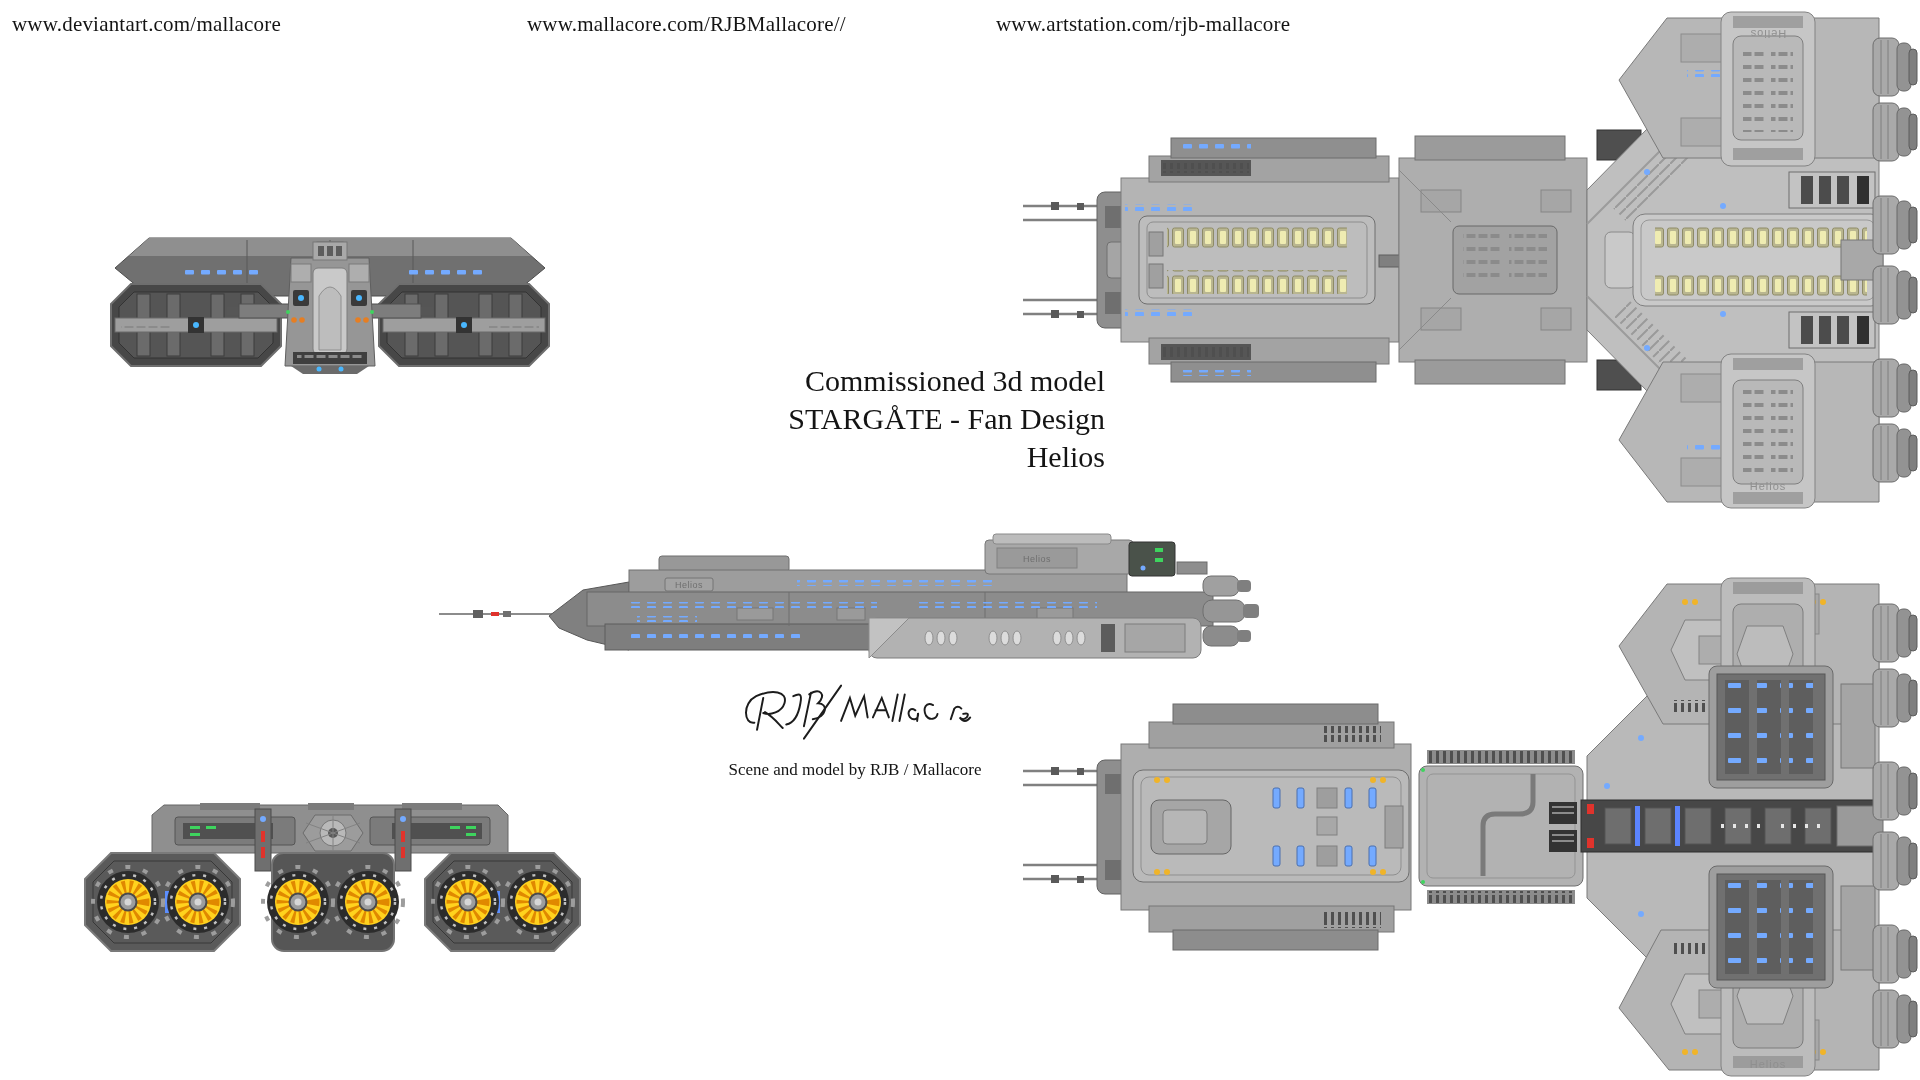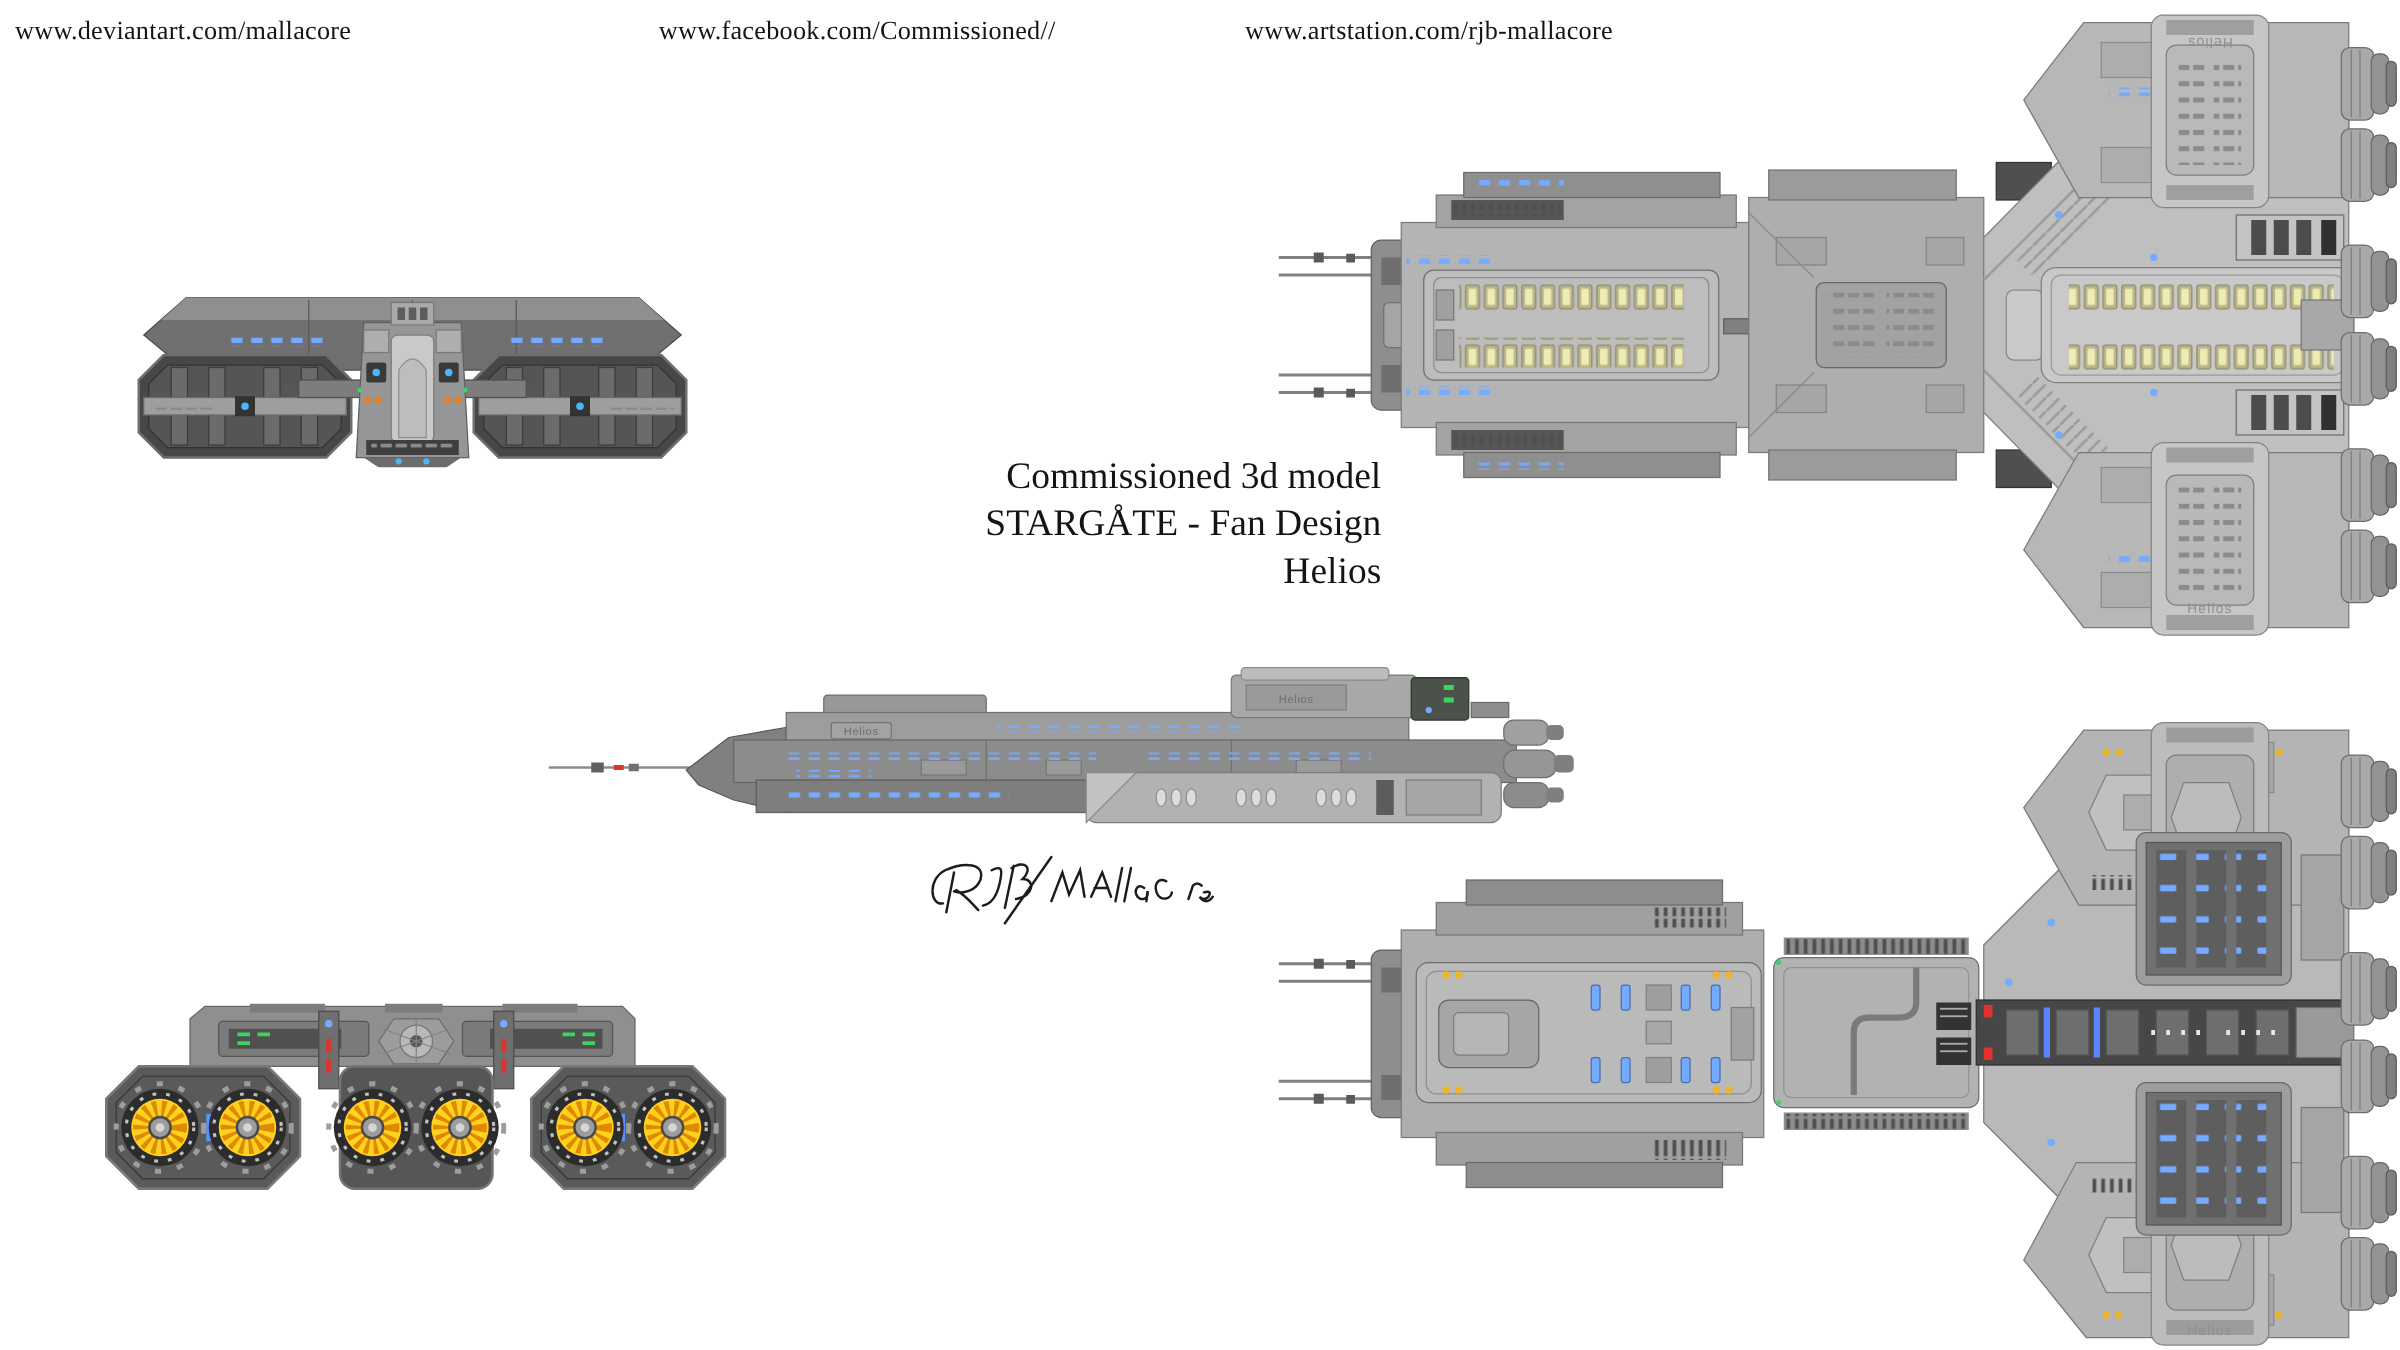--- a/index.html
+++ b/index.html
@@ -63,21 +63,21 @@
         <circle r="27" fill="none" stroke="#c2c2c2" stroke-width="2.5" stroke-dasharray="3 8"></circle>
         <circle r="23" fill="var(--engine_glow,#ffd21e)"></circle>
         <circle r="15" fill="none" stroke="var(--engine_ring,#e08900)" stroke-width="13" stroke-dasharray="3 3.5"></circle>
         <circle r="8.5" fill="#9d9d9d" stroke="#4a4a4a" stroke-width="2"></circle>
         <circle r="3.5" fill="#d6d6d6"></circle>
       </g>
     </defs>
   </svg>
 
   <span class="url" id="url-deviantart">www.deviantart.com/mallacore</span>
-  <span class="url" id="url-facebook">www.facebook.com/Commissioned//</span>
+  <span class="url" id="url-facebook">www.mallacore.com/RJBMallacore//</span>
   <span class="url" id="url-artstation">www.artstation.com/rjb-mallacore</span>
 
   <div class="title-block">
     <div>Commissioned 3d model</div>
     <div>STARGÅTE - Fan Design</div>
     <div>Helios</div>
   </div>
 
   <svg id="signature" width="230" height="66" viewBox="0 0 260 66" aria-label="RJB/Mallacore">
     <g fill="none" stroke="#1c1c1c" stroke-width="2.2" stroke-linecap="round">
@@ -86,20 +86,21 @@
       <path d="M78,10 L70,48 M76,12 C88,4 96,12 86,22 C98,22 96,38 80,40"></path>
       <path d="M112,2 L70,62"></path>
       <path d="M112,42 L122,16 L128,36 L138,14 L142,38 M148,38 L158,16 L166,38 M151,30 L163,30"></path>
       <path d="M176,12 L170,42 M184,12 L178,42"></path>
       <path d="M196,30 C190,26 186,32 190,38 C194,42 200,40 199,33 L198,42"></path>
       <path d="M216,24 C208,20 204,28 208,36 C212,42 220,40 221,34"></path>
       <path d="M236,40 L240,28 Q244,24 248,28 M250,34 Q258,32 254,38 Q250,42 246,38 Q252,46 258,38"></path>
     </g>
   </svg>
 
+  <div class="credit-line">Scene and model by RJB / Mallacore</div>
 
   <svg id="front-view" class="view" width="486" height="140" viewBox="0 0 486 140">
     <g>
       <polygon points="62,4 424,4 458,34 424,62 62,62 28,34" fill="#707070" stroke="#4d4d4d"></polygon>
       <polygon points="62,4 424,4 444,22 42,22" fill="#8f8f8f"></polygon>
       <line x1="160" y1="6" x2="160" y2="60" stroke="#585858"></line>
       <line x1="243" y1="6" x2="243" y2="60" stroke="#585858"></line>
       <line x1="326" y1="6" x2="326" y2="60" stroke="#585858"></line>
       <rect x="92" y="36" width="80" height="7" fill="url(#bluedash)"></rect>
       <rect x="316" y="36" width="80" height="7" fill="url(#bluedash)"></rect>

